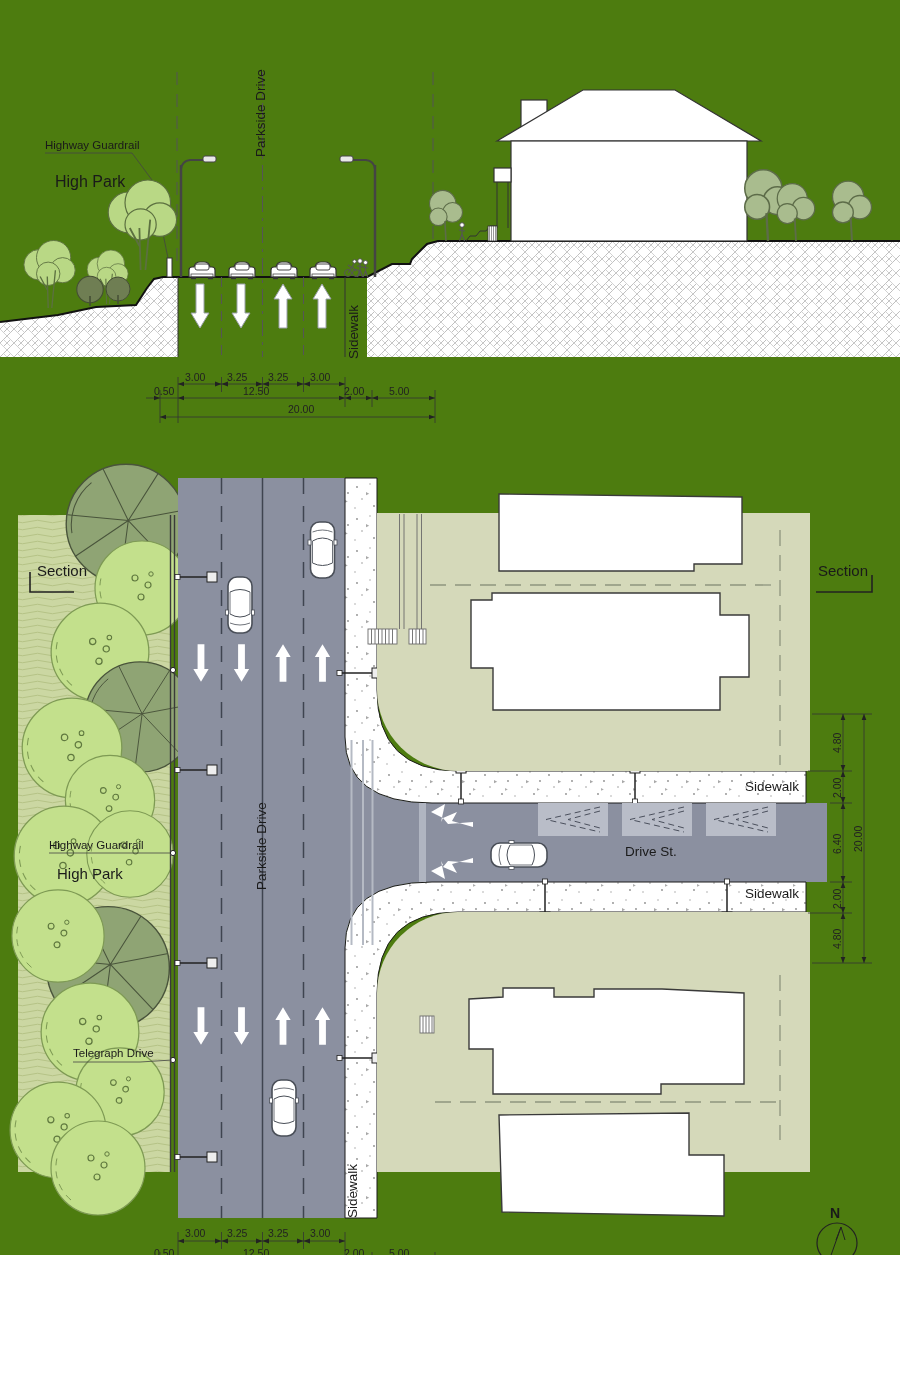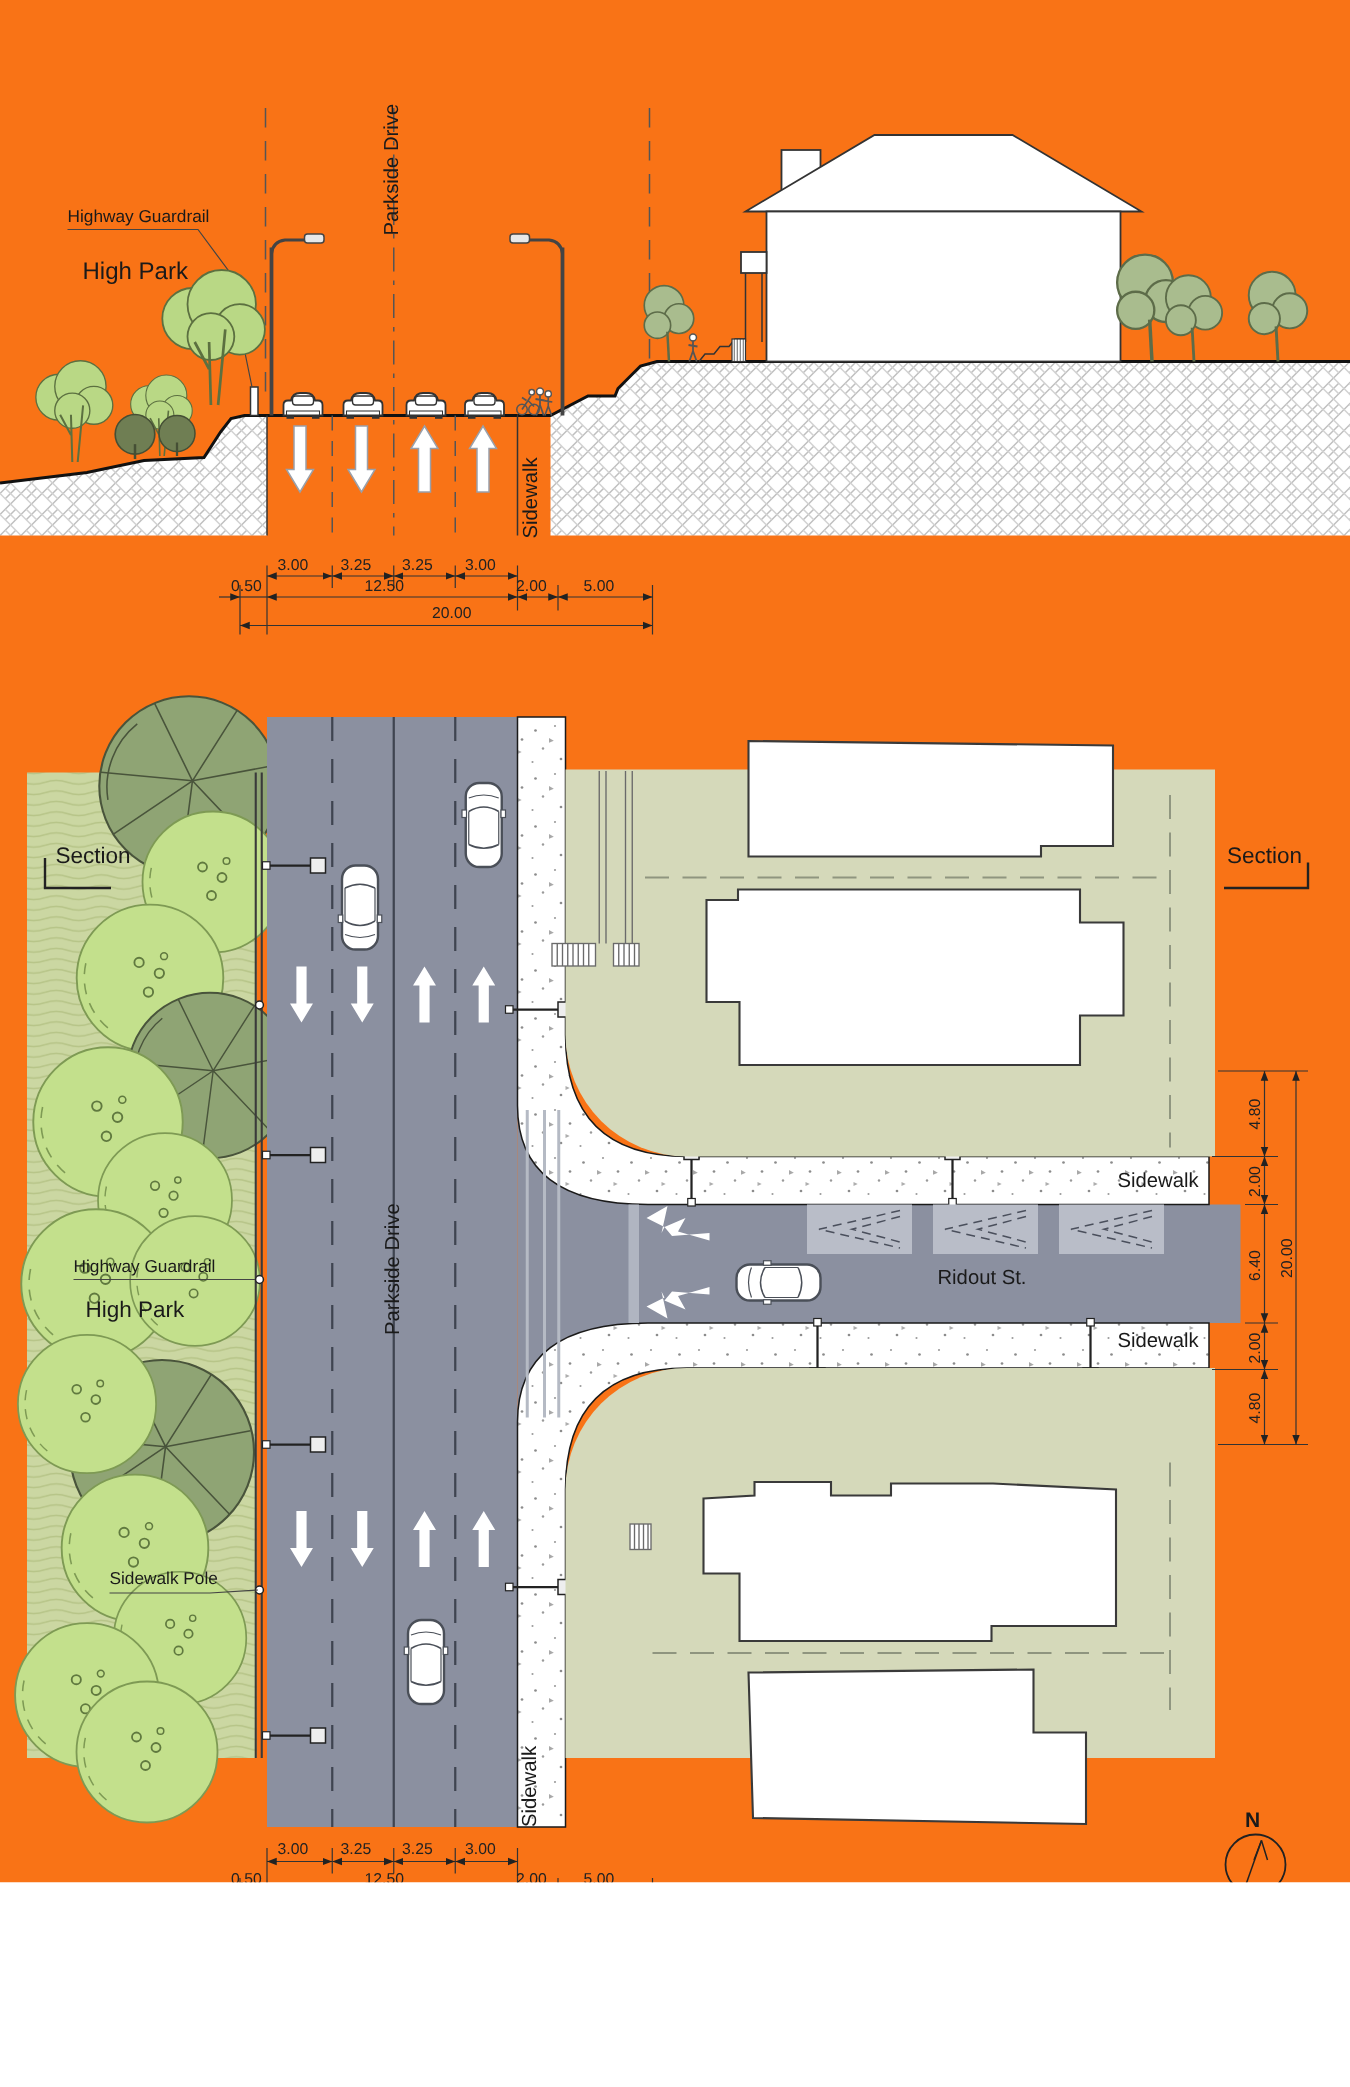--- a/index.html
+++ b/index.html
@@ -1,16 +1,16 @@
 <!DOCTYPE html>
 <html><head>
 <meta charset="utf-8">
 <style>
   html,body{margin:0;padding:0;background:#fff;}
-  .canvas{position:relative;width:900px;height:1255px;background:#f97316;overflow:hidden;
+  .canvas{position:relative;width:900px;height:1255px;background:#4d7c0f;overflow:hidden;
           font-family:"Liberation Sans",sans-serif;color:#111;}
   .canvas svg.base{position:absolute;left:0;top:0;}
   .lbl{position:absolute;white-space:nowrap;color:#1a1a1a;line-height:1.05;z-index:3;}
   .vert{transform:rotate(-90deg);transform-origin:0 0;}
   .dim{position:absolute;font-size:10.5px;color:#222;z-index:3;}
   .dimv{position:absolute;font-size:10.5px;color:#222;transform:rotate(-90deg);
         transform-origin:0 0;white-space:nowrap;z-index:3;}
   .north{font-weight:bold;}
 </style>
 </head>
@@ -468,23 +468,23 @@
 <div class="dim" style="left:154px;top:385px;width:28px">0.50</div>
 <div class="dim" style="left:243px;top:385px;width:36px">12.50</div>
 <div class="dim" style="left:344px;top:385px;width:29px">2.00</div>
 <div class="dim" style="left:389px;top:385px;width:29px">5.00</div>
 <div class="dim" style="left:288px;top:403px;width:38px">20.00</div>
 
 <div class="lbl" style="left:37px;top:563px;font-size:15px">Section</div>
 <div class="lbl" style="left:818px;top:563px;font-size:15px">Section</div>
 <div class="lbl" style="left:49px;top:839px;font-size:11.5px">Highway Guardrail</div>
 <div class="lbl" style="left:57px;top:866px;font-size:15px">High Park</div>
-<div class="lbl" style="left:73px;top:1047px;font-size:11.5px">Sidewalk Pole</div>
+<div class="lbl" style="left:73px;top:1047px;font-size:11.5px">Telegraph Drive</div>
 <div class="lbl vert" style="left:255px;top:890px;font-size:13.5px">Parkside Drive</div>
-<div class="lbl" style="left:625px;top:845px;font-size:13.5px">Ridout St.</div>
+<div class="lbl" style="left:625px;top:845px;font-size:13.5px">Drive St.</div>
 <div class="lbl" style="left:745px;top:780px;font-size:13.5px">Sidewalk</div>
 <div class="lbl" style="left:745px;top:887px;font-size:13.5px">Sidewalk</div>
 <div class="lbl vert" style="left:346px;top:1218px;font-size:13.5px">Sidewalk</div>
 <div class="lbl north" style="left:830px;top:1206px;font-size:14px">N</div>
 
 <div class="dimv" style="left:831px;top:753px">4.80</div>
 <div class="dimv" style="left:831px;top:798px">2.00</div>
 <div class="dimv" style="left:831px;top:854px">6.40</div>
 <div class="dimv" style="left:831px;top:909px">2.00</div>
 <div class="dimv" style="left:831px;top:949px">4.80</div>

